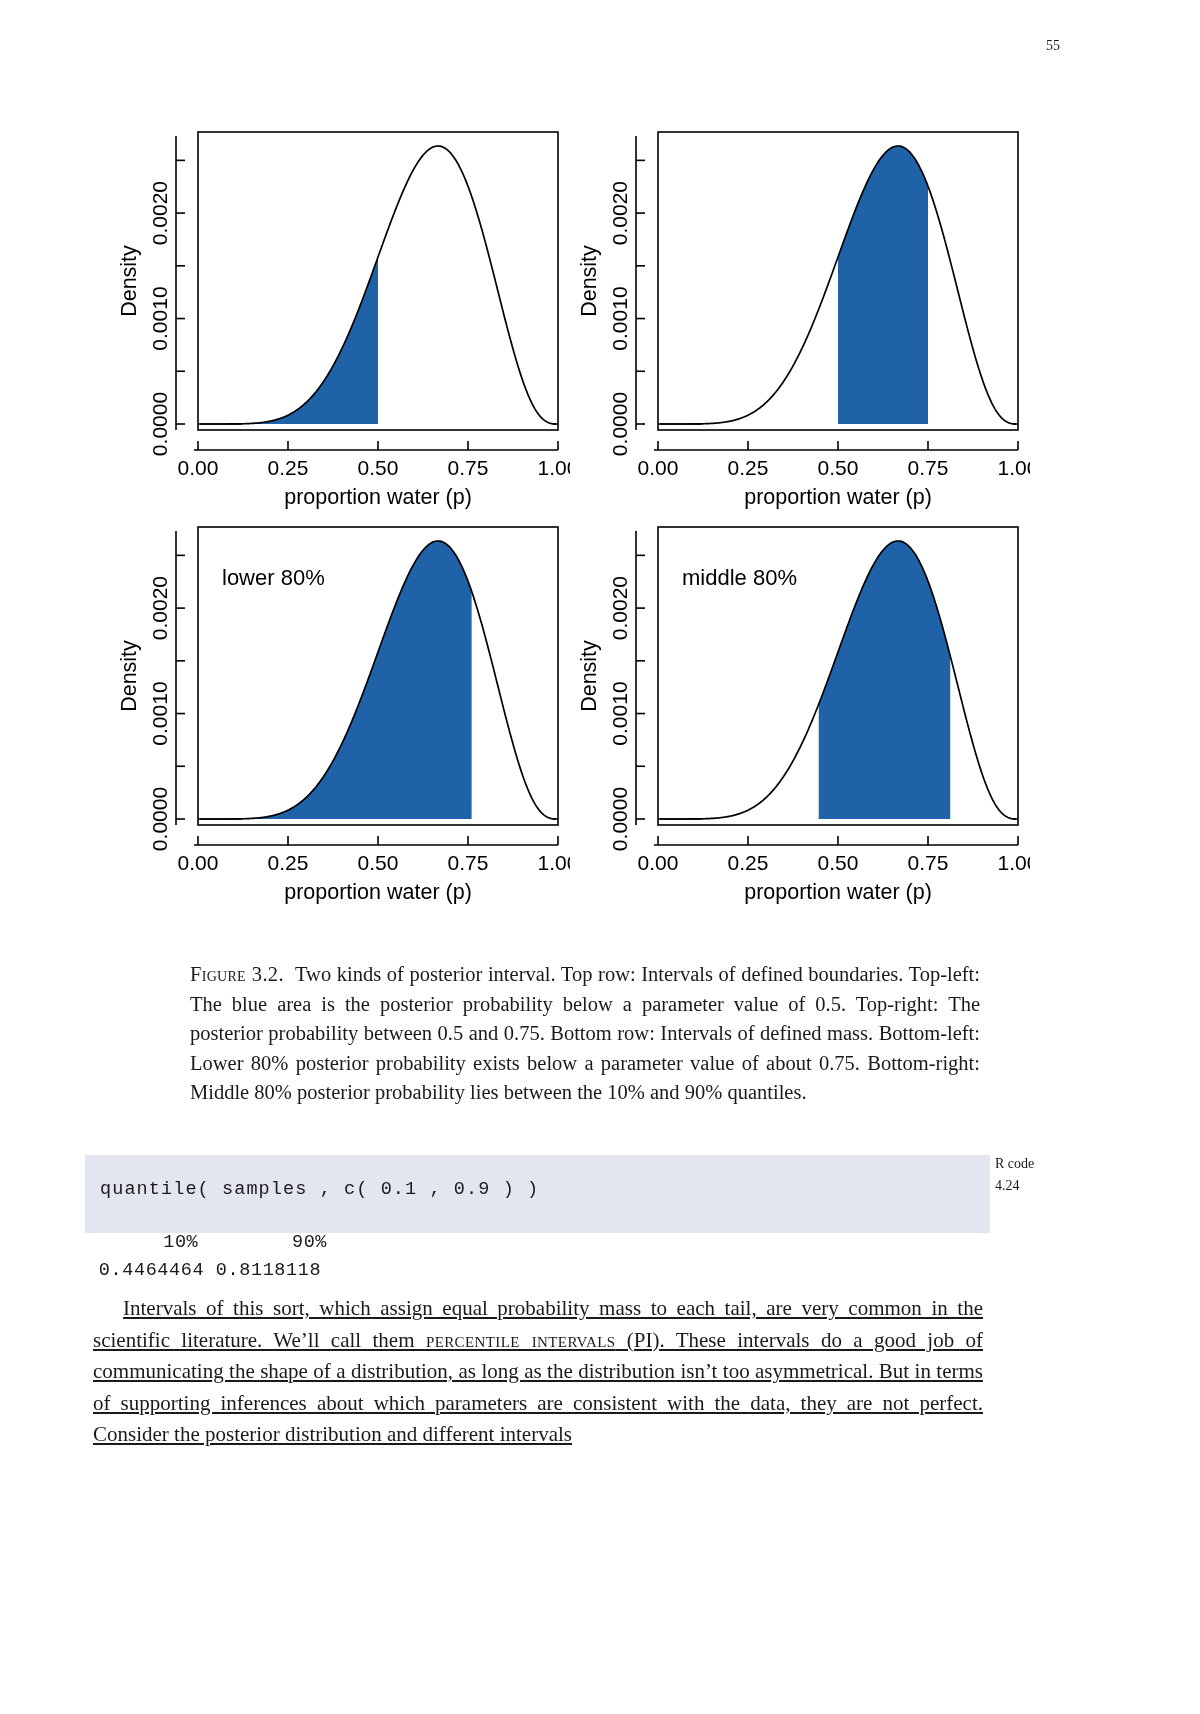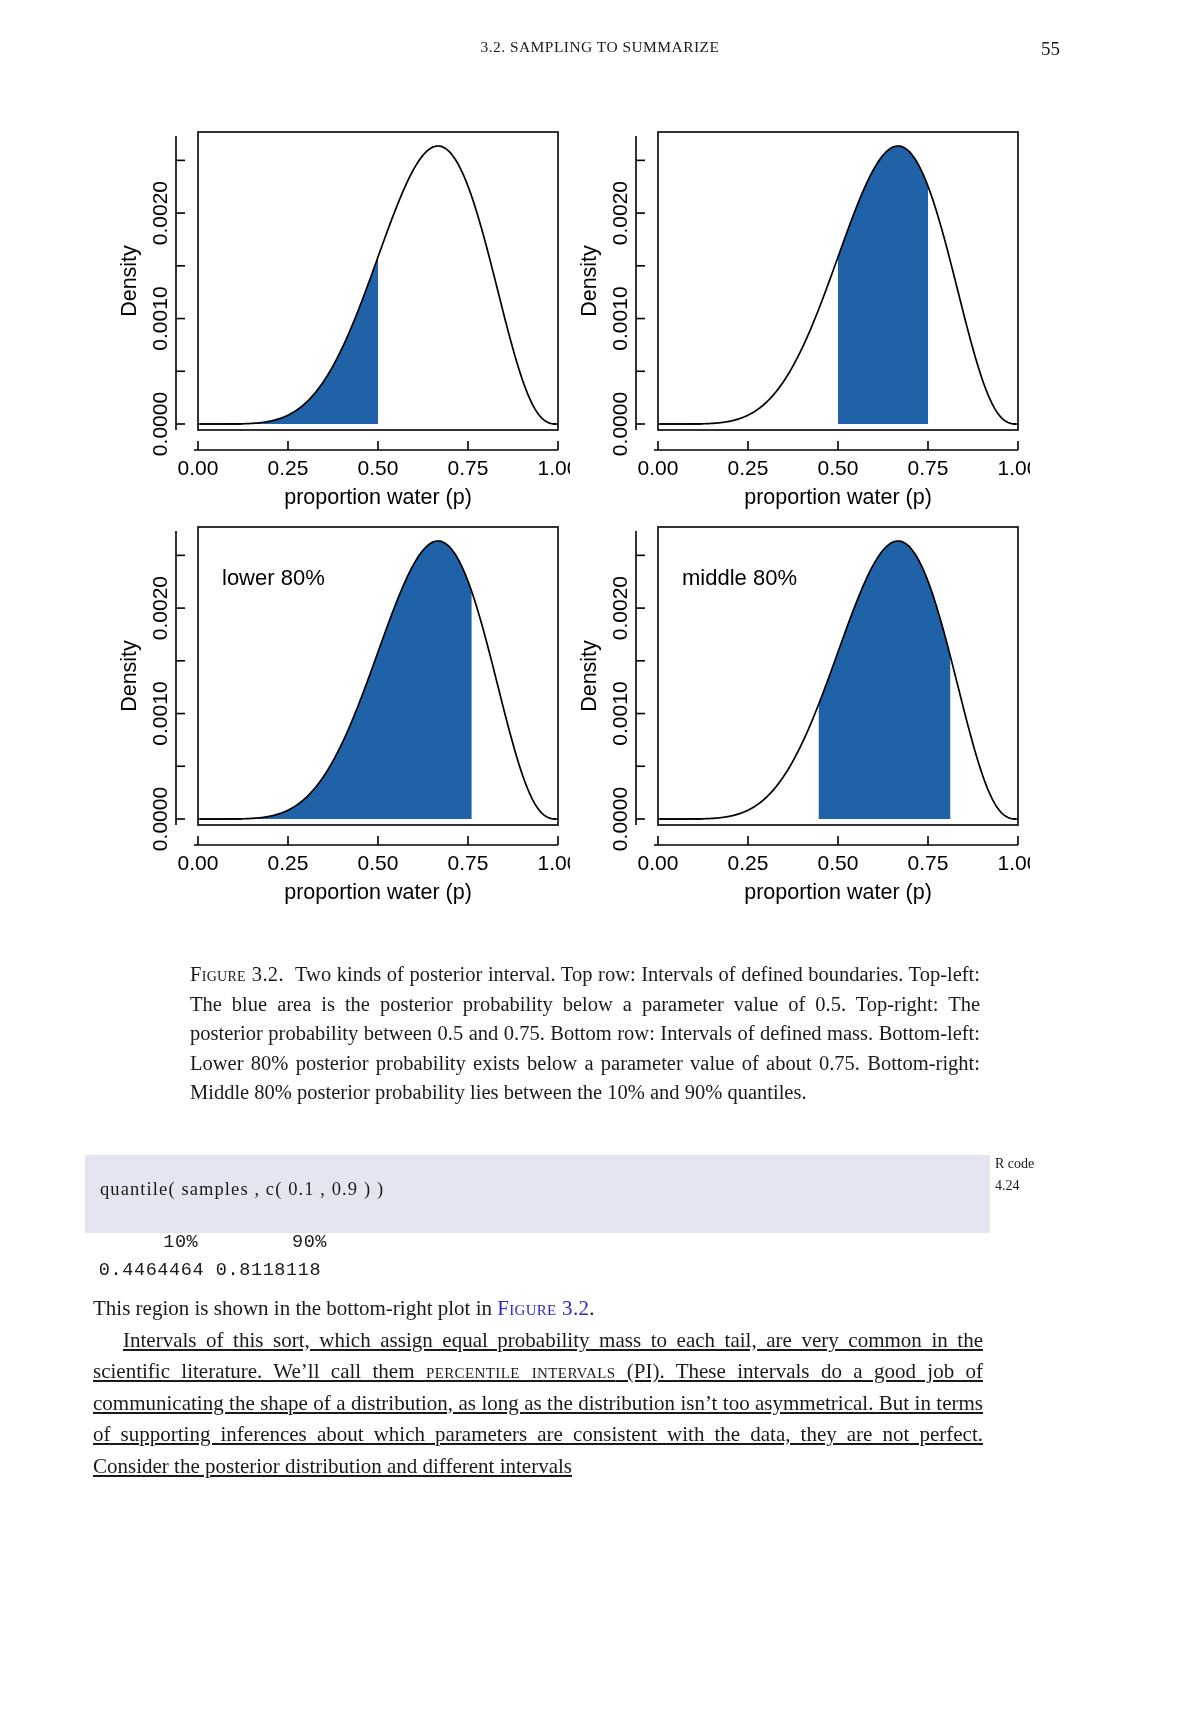--- a/index.html
+++ b/index.html
@@ -17,21 +17,21 @@
     position:absolute; top:38px; left:0; width:1200px; height:24px;
   }
   .runhead .title {
     position:absolute; left:0; width:1200px; text-align:center;
     font-size:15.5px; letter-spacing:0.45px;
     font-variant:small-caps;
     font-family:"Liberation Serif", serif;
   }
   .runhead .pageno {
     position:absolute; right:140px; top:0;
-    font-size:19px;
+    font-size:14px;
     font-family:"Liberation Serif", serif;
   }
 
   
   .figure-block { position:absolute; top:118px; left:110px; width:980px; }
   .plot-row { display:flex; }
   .plot-cell { position:relative; width:460px; height:395px; }
   .plot-cell.r2 { height:395px; }
 
   .panel-svg { display:block; }
@@ -48,21 +48,21 @@
   .caption .fig-label { font-variant:small-caps; letter-spacing:0.3px; }
 
   
   .codebox {
     position:absolute; top:1155px; left:85px;
     width:905px; height:78px;
     background:#e3e6f0;
   }
   .codebox .code {
     position:absolute; left:15px; top:24px;
-    font-family:Liberation Serif, serif;
+    font-family:Liberation Mono, monospace;
     font-size:18.5px;
     letter-spacing:1.1px;
     color:#1a1a1a;
     white-space:pre;
   }
   .rcode-tag {
     position:absolute; top:1153px; left:995px;
     width:120px;
     font-family:"Liberation Serif", serif;
     font-size:14px;
@@ -93,21 +93,20 @@
   }
   .bodytext p { margin:0; }
   .bodytext p.indent { text-indent:30px;text-decoration:underline; }
   .xref { color:#2a2ac0; font-variant:small-caps; letter-spacing:0.3px; }
   .sc { font-variant:small-caps; letter-spacing:0.4px; }
 </style>
 </head>
 <body>
 
 <div class="runhead">
-  <div class="title">3.2. SAMPLING TO SUMMARIZE</div>
   <div class="pageno">55</div>
 </div>
 
 <div class="figure-block">
 
   <div class="plot-row">
     <div class="plot-cell">
       <svg class="panel-svg" width="460" height="395" viewBox="0 0 460 395">
           <rect x="88" y="14" width="360" height="298" fill="#ffffff" stroke="#000" stroke-width="1.6"></rect>
           <path d="M 88 306 L 88.00 306.00 L 88.75 306.00 L 89.50 306.00 L 90.25 306.00 L 91.00 306.00 L 91.75 306.00 L 92.50 306.00 L 93.25 306.00 L 94.00 306.00 L 94.75 306.00 L 95.50 306.00 L 96.25 306.00 L 97.00 306.00 L 97.75 306.00 L 98.50 306.00 L 99.25 306.00 L 100.00 306.00 L 100.75 306.00 L 101.50 306.00 L 102.25 306.00 L 103.00 306.00 L 103.75 306.00 L 104.50 306.00 L 105.25 306.00 L 106.00 306.00 L 106.75 306.00 L 107.50 306.00 L 108.25 306.00 L 109.00 306.00 L 109.75 306.00 L 110.50 306.00 L 111.25 305.99 L 112.00 305.99 L 112.75 305.99 L 113.50 305.99 L 114.25 305.99 L 115.00 305.99 L 115.75 305.99 L 116.50 305.98 L 117.25 305.98 L 118.00 305.98 L 118.75 305.97 L 119.50 305.97 L 120.25 305.97 L 121.00 305.96 L 121.75 305.96 L 122.50 305.95 L 123.25 305.94 L 124.00 305.94 L 124.75 305.93 L 125.50 305.92 L 126.25 305.91 L 127.00 305.90 L 127.75 305.89 L 128.50 305.88 L 129.25 305.87 L 130.00 305.85 L 130.75 305.84 L 131.50 305.82 L 132.25 305.80 L 133.00 305.78 L 133.75 305.76 L 134.50 305.74 L 135.25 305.71 L 136.00 305.69 L 136.75 305.66 L 137.50 305.63 L 138.25 305.60 L 139.00 305.56 L 139.75 305.53 L 140.50 305.49 L 141.25 305.45 L 142.00 305.40 L 142.75 305.36 L 143.50 305.31 L 144.25 305.25 L 145.00 305.20 L 145.75 305.14 L 146.50 305.08 L 147.25 305.01 L 148.00 304.94 L 148.75 304.87 L 149.50 304.79 L 150.25 304.71 L 151.00 304.62 L 151.75 304.53 L 152.50 304.44 L 153.25 304.34 L 154.00 304.23 L 154.75 304.12 L 155.50 304.01 L 156.25 303.89 L 157.00 303.76 L 157.75 303.63 L 158.50 303.49 L 159.25 303.35 L 160.00 303.20 L 160.75 303.04 L 161.50 302.88 L 162.25 302.71 L 163.00 302.53 L 163.75 302.35 L 164.50 302.16 L 165.25 301.96 L 166.00 301.75 L 166.75 301.53 L 167.50 301.31 L 168.25 301.08 L 169.00 300.84 L 169.75 300.59 L 170.50 300.33 L 171.25 300.06 L 172.00 299.78 L 172.75 299.49 L 173.50 299.20 L 174.25 298.89 L 175.00 298.57 L 175.75 298.24 L 176.50 297.91 L 177.25 297.56 L 178.00 297.19 L 178.75 296.82 L 179.50 296.44 L 180.25 296.04 L 181.00 295.63 L 181.75 295.21 L 182.50 294.78 L 183.25 294.33 L 184.00 293.88 L 184.75 293.40 L 185.50 292.92 L 186.25 292.42 L 187.00 291.91 L 187.75 291.38 L 188.50 290.84 L 189.25 290.29 L 190.00 289.72 L 190.75 289.13 L 191.50 288.54 L 192.25 287.92 L 193.00 287.29 L 193.75 286.65 L 194.50 285.99 L 195.25 285.31 L 196.00 284.62 L 196.75 283.91 L 197.50 283.19 L 198.25 282.45 L 199.00 281.69 L 199.75 280.92 L 200.50 280.13 L 201.25 279.32 L 202.00 278.49 L 202.75 277.65 L 203.50 276.79 L 204.25 275.91 L 205.00 275.01 L 205.75 274.10 L 206.50 273.17 L 207.25 272.22 L 208.00 271.25 L 208.75 270.26 L 209.50 269.26 L 210.25 268.24 L 211.00 267.19 L 211.75 266.13 L 212.50 265.05 L 213.25 263.95 L 214.00 262.84 L 214.75 261.70 L 215.50 260.55 L 216.25 259.37 L 217.00 258.18 L 217.75 256.97 L 218.50 255.74 L 219.25 254.49 L 220.00 253.22 L 220.75 251.93 L 221.50 250.62 L 222.25 249.30 L 223.00 247.95 L 223.75 246.59 L 224.50 245.21 L 225.25 243.80 L 226.00 242.38 L 226.75 240.94 L 227.50 239.49 L 228.25 238.01 L 229.00 236.52 L 229.75 235.00 L 230.50 233.47 L 231.25 231.92 L 232.00 230.36 L 232.75 228.77 L 233.50 227.17 L 234.25 225.55 L 235.00 223.91 L 235.75 222.26 L 236.50 220.59 L 237.25 218.90 L 238.00 217.19 L 238.75 215.47 L 239.50 213.74 L 240.25 211.98 L 241.00 210.22 L 241.75 208.43 L 242.50 206.63 L 243.25 204.82 L 244.00 202.99 L 244.75 201.15 L 245.50 199.29 L 246.25 197.42 L 247.00 195.54 L 247.75 193.64 L 248.50 191.74 L 249.25 189.81 L 250.00 187.88 L 250.75 185.94 L 251.50 183.98 L 252.25 182.01 L 253.00 180.04 L 253.75 178.05 L 254.50 176.05 L 255.25 174.05 L 256.00 172.03 L 256.75 170.01 L 257.50 167.98 L 258.25 165.94 L 259.00 163.90 L 259.75 161.85 L 260.50 159.79 L 261.25 157.73 L 262.00 155.66 L 262.75 153.59 L 263.50 151.52 L 264.25 149.44 L 265.00 147.35 L 265.75 145.27 L 266.50 143.19 L 267.25 141.10 L 268.00 139.01 L 268 306 Z" fill="#1f62a8" stroke="none"></path>
@@ -251,15 +250,14 @@
 </div>
 <div class="rcode-tag">
   <div>R code</div>
   <div>4.24</div>
 </div>
 
 <div class="routput"><span>      10%        90%</span>
 <span>0.4464464 0.8118118</span></div>
 
 <div class="bodytext">
-  <p><span>This region is shown in the bottom-right plot in </span><span class="xref">Figure 3.2</span><span>.</span></p>
   <p class="indent"><span>Intervals of this sort, which assign equal probability mass to each tail, are very common in the scientific literature. We’ll call them </span><span class="sc">percentile intervals</span><span> (PI). These intervals do a good job of communicating the shape of a distribution, as long as the distribution isn’t too asymmetrical. But in terms of supporting inferences about which parameters are consistent with the data, they are not perfect. Consider the posterior distribution and different intervals</span></p>
 </div>
 
 </body></html>

